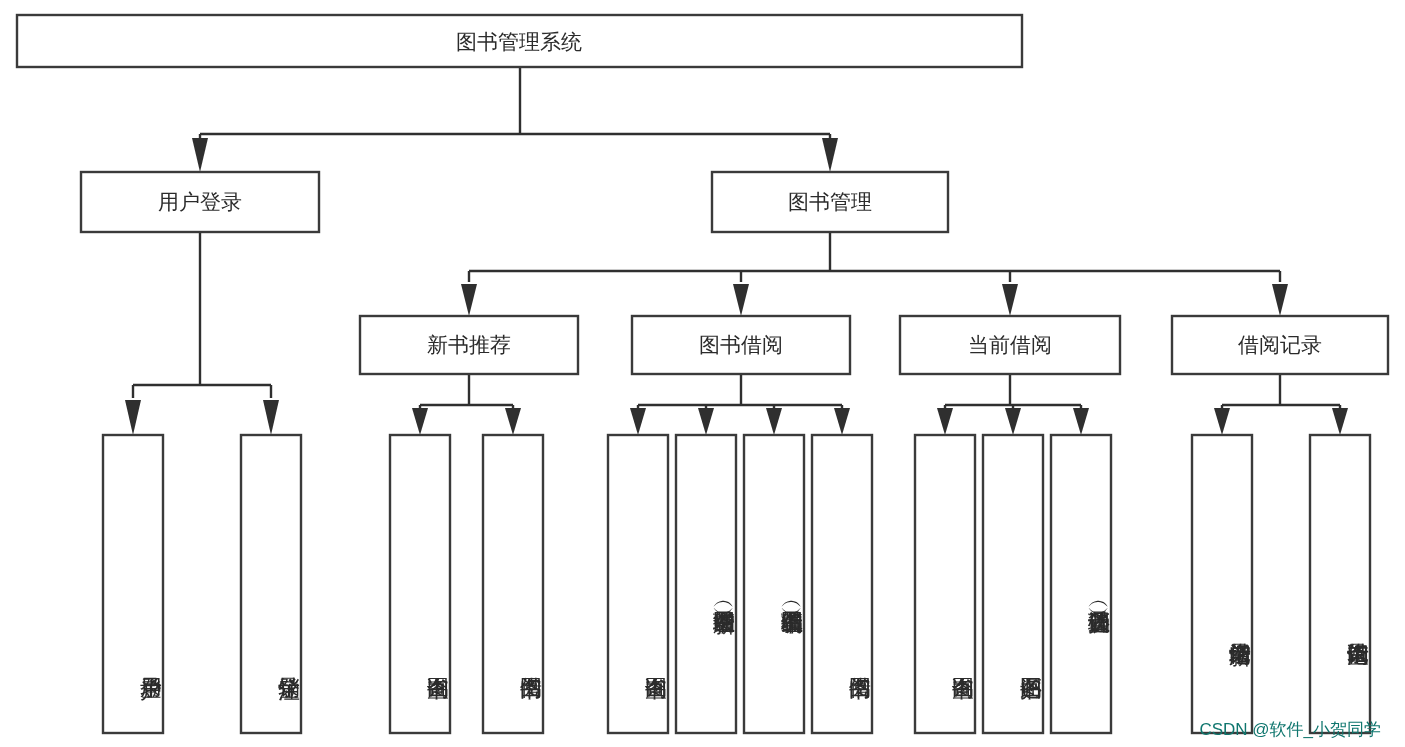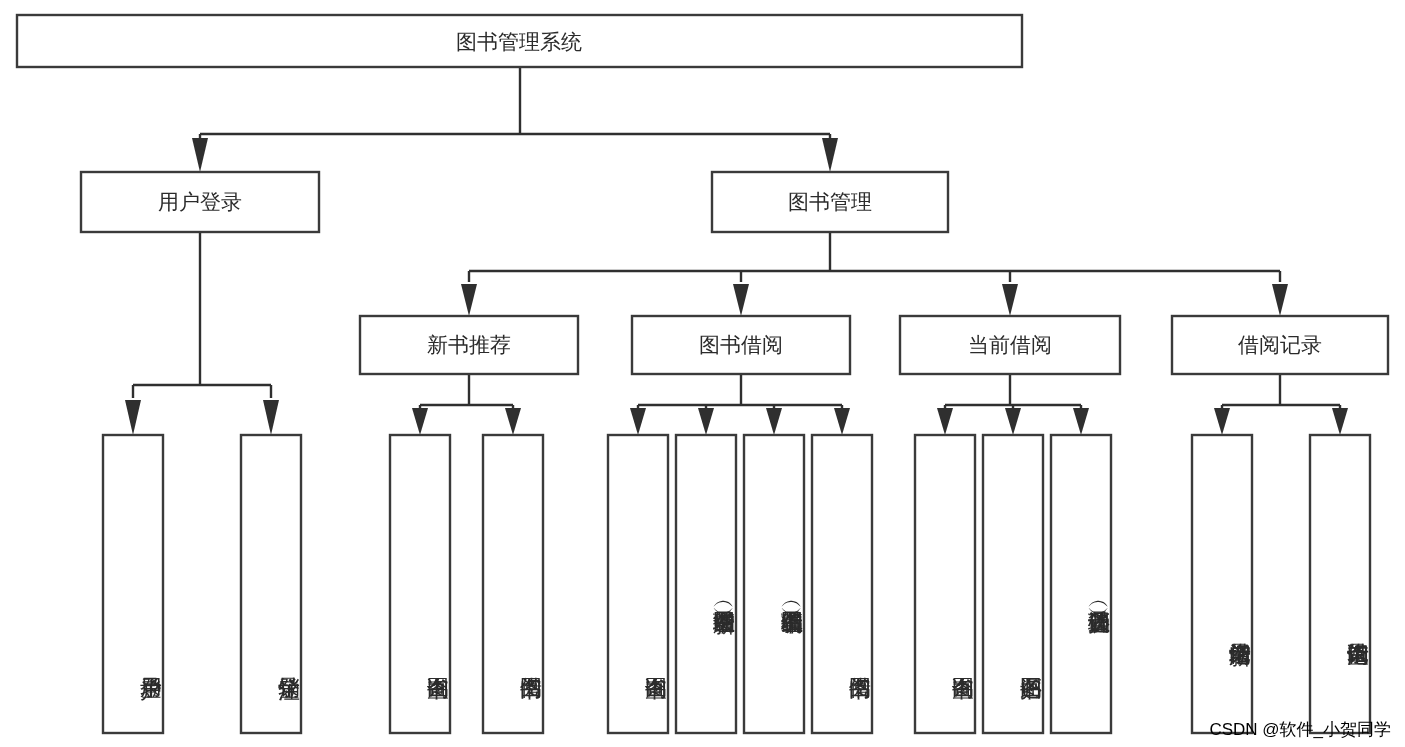--- a/index.html
+++ b/index.html
@@ -60,25 +60,25 @@
     text-orientation: upright;
     text-align: center;
     display: flex;
     align-items: flex-start;
     justify-content: center;
     pointer-events: none;
     letter-spacing: 0px;
   }
   .watermark {
     position: absolute;
-    right: 8px;
+    right: 18px;
     bottom: 6px;
     font-family: "Liberation Sans", "DejaVu Sans", sans-serif;
     font-size: 17px;
-    color: #000000;
+    color: #0f766e;
     white-space: pre;
   }
 </style>
 </head>
 <body>
 
 <div id="diagram-root">
 
   <svg id="flow-svg" viewBox="0 0 1405 747">
 

